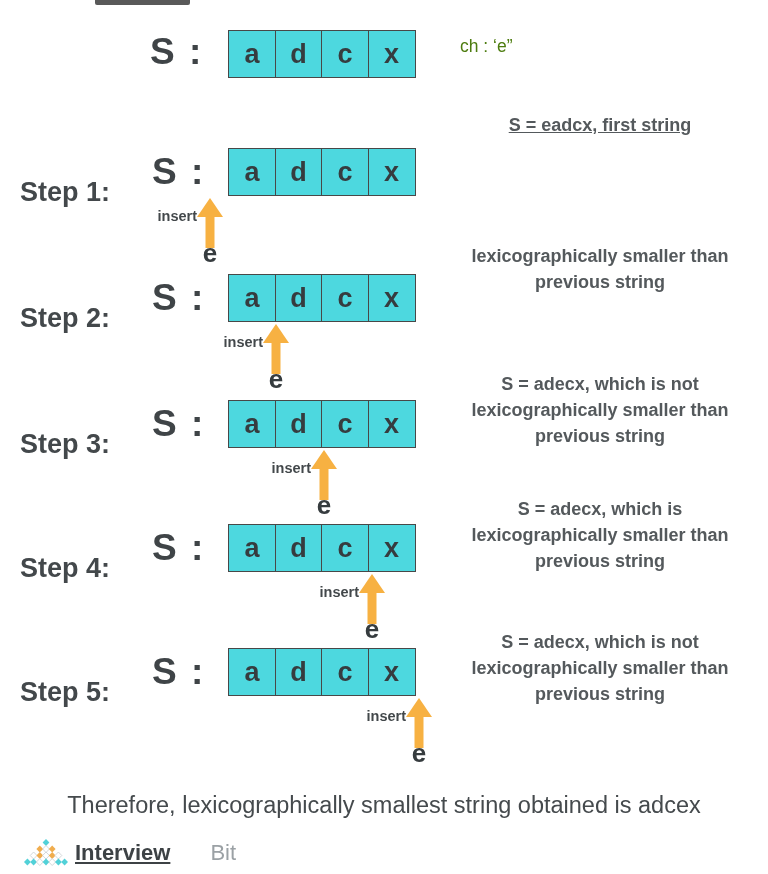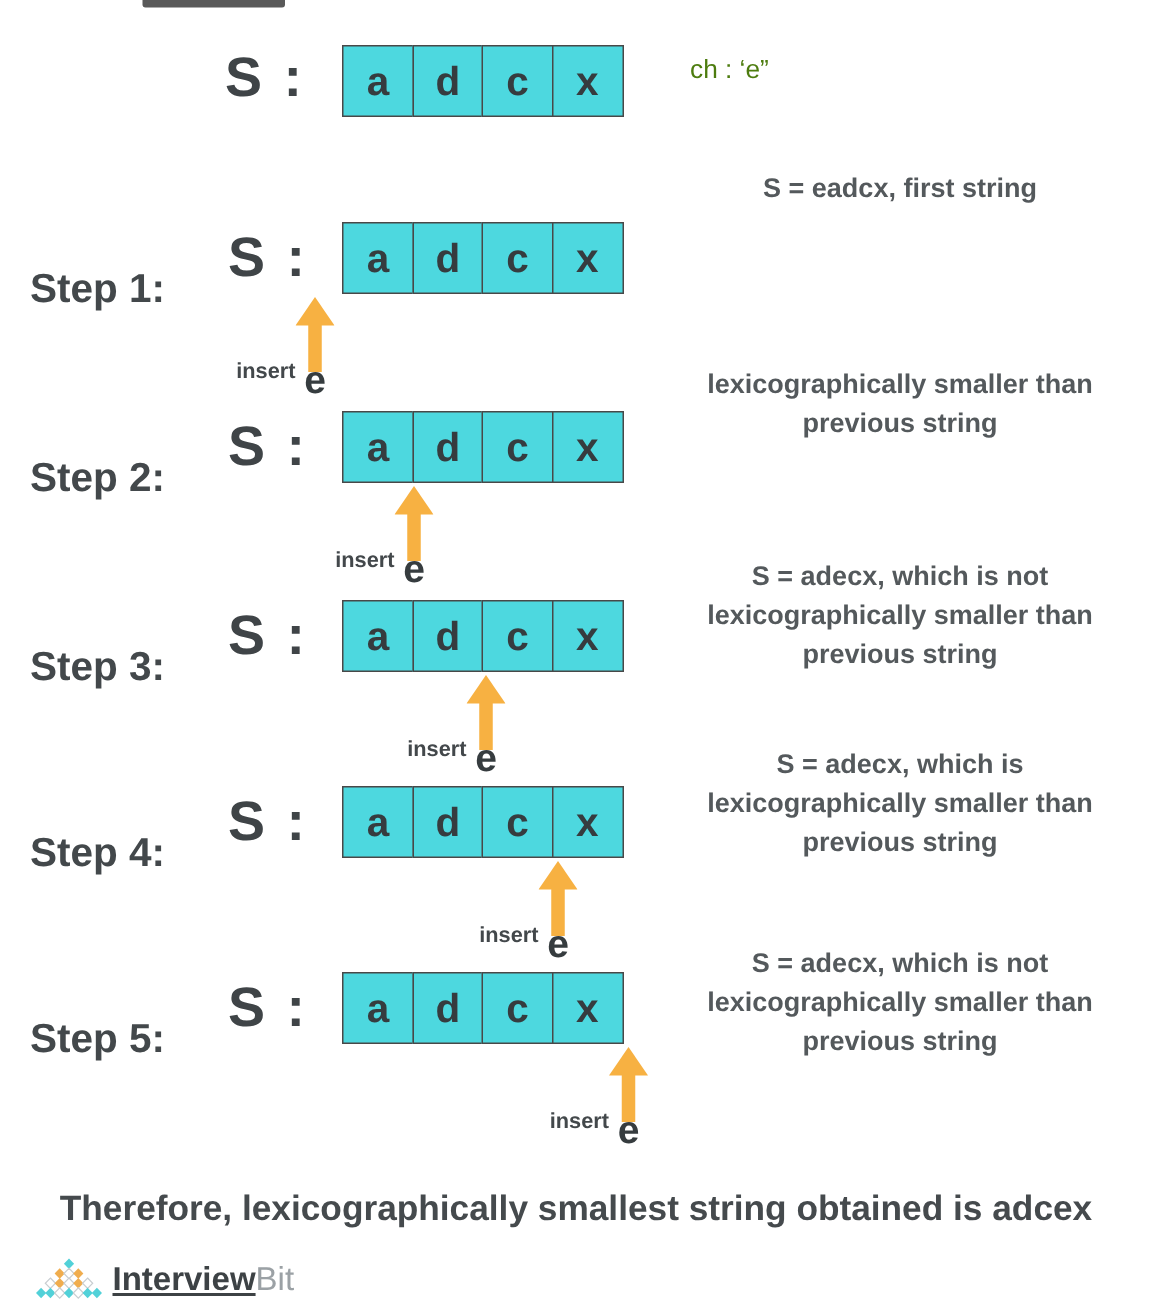--- a/index.html
+++ b/index.html
@@ -25,57 +25,57 @@
   }
   .cell:first-child{margin-left:0;}
 
   
   .step-row{left:0;width:768px;height:130px;}
   .step-label{left:20px;top:7px;font-size:27px;font-weight:bold;color:#43484b;line-height:1.1;margin-top:23px;}
   .row-s{left:152px;top:5px;}
   .row-cells{left:228px;top:0;}
 
   .arrow-icon{width:26px;height:50px;top:50px;}
-  .insert-label{width:80px;top:92px;text-align:right;font-size:14.5px;font-weight:bold;color:#43484b;}
+  .insert-label{width:80px;top:60px;text-align:right;font-size:14.5px;font-weight:bold;color:#43484b;}
   .char-e{width:30px;top:90px;text-align:center;font-size:26px;font-weight:bold;color:#363c3f;}
 
   
   .pos0 .arrow-icon{left:197px;} .pos0 .insert-label{left:117px;} .pos0 .char-e{left:195px;}
   .pos1 .arrow-icon{left:263px;} .pos1 .insert-label{left:183px;} .pos1 .char-e{left:261px;}
   .pos2 .arrow-icon{left:311px;} .pos2 .insert-label{left:231px;} .pos2 .char-e{left:309px;}
   .pos3 .arrow-icon{left:359px;} .pos3 .insert-label{left:279px;} .pos3 .char-e{left:357px;}
   .pos4 .arrow-icon{left:406px;} .pos4 .insert-label{left:326px;} .pos4 .char-e{left:404px;}
 
   
   .note{
     left:450px;width:300px;text-align:center;
     font-size:18px;font-weight:bold;color:#54595c;line-height:26px;
   }
-  #step1 .note{top:-36px;}
+  #step1 .note{top:-36px;text-decoration:underline;}
   #step2 .note{top:-31px;}
   #step3 .note{top:-29px;}
   #step4 .note{top:-28px;}
   #step5 .note{top:-19px;}
 
   
   #intro{left:0;top:30px;width:768px;height:100px;}
   #intro .row-s{left:150px;top:3px;}
   #intro .ch-label{left:460px;top:6px;width:300px;text-align:left;font-size:17.5px;font-weight:normal;color:#4d7c0f;}
 
   #conclusion{
     left:0;top:792px;width:768px;text-align:center;
-    font-size:23.5px;font-weight:bold;color:#454a4d;
+    font-size:23.5px;font-weight:normal;color:#454a4d;
   }
 
   
   #logo{left:24px;top:836px;height:34px;display:flex;align-items:center;}
   #logo svg{display:block;}
   .brand{margin-left:7px;font-size:22px;line-height:34px;}
   .brand-bold{font-weight:bold;color:#3d4245;text-decoration:underline;}
-  .brand-light{font-weight:normal;color:#9ba1a5;}
+  .brand-light{font-weight:normal;color:#9ba1a5;margin-left:40px;}
 </style>
 </head>
 <body>
 
 <div id="canvas">
 
   <div id="crop-artifact" class="abs"></div>
 
   <div id="intro" class="abs">
     <div class="abs row-s s-label">S :</div>

